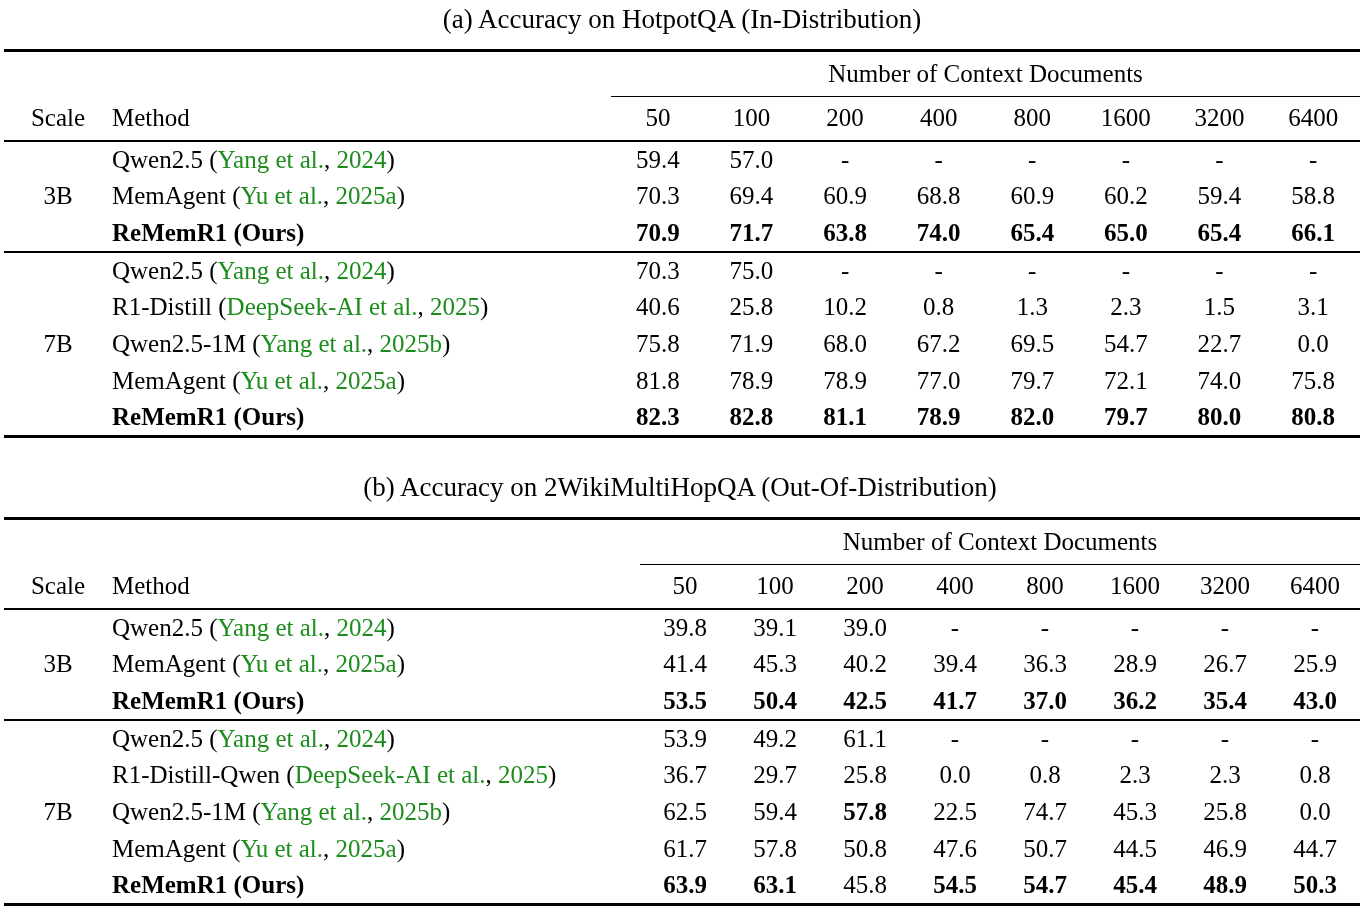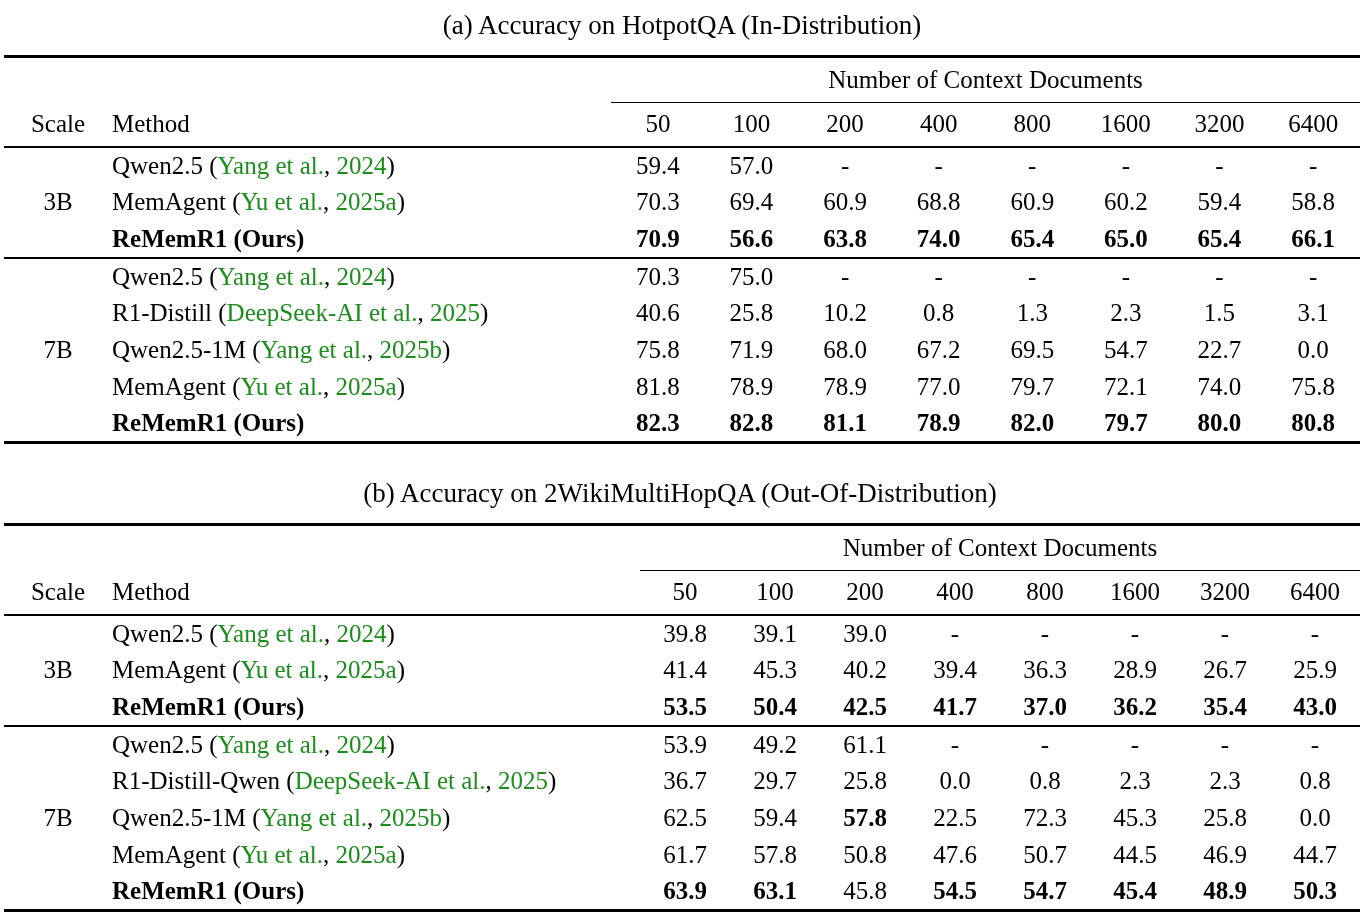--- a/index.html
+++ b/index.html
@@ -9,21 +9,21 @@
     background: #ffffff;
     color: #000000;
     font-family: "Liberation Serif", "DejaVu Serif", serif;
     overflow: hidden;
   }
   .caption {
     text-align: center;
     font-size: 27px;
     line-height: 30px;
   }
-  .caption-a { padding: 10px 0 15px 0; }
+  .caption-a { padding: 4px 0 15px 0; }
   .caption-b { padding: 34px 4px 15px 0; }
 
   table.results {
     border-collapse: collapse;
     table-layout: fixed;
     width: 1356px;
     margin-left: 4px;
     border-top: 3px solid #000;
     border-bottom: 3px solid #000;
     font-size: 25px;
@@ -120,21 +120,21 @@
           <td class="num">60.9</td>
           <td class="num">68.8</td>
           <td class="num">60.9</td>
           <td class="num">60.2</td>
           <td class="num">59.4</td>
           <td class="num">58.8</td>
         </tr>
         <tr>
           <td class="method ours"><span class="mname">ReMemR1 (Ours)</span></td>
           <td class="num b">70.9</td>
-          <td class="num b">56.6</td>
+          <td class="num b">71.7</td>
           <td class="num b">63.8</td>
           <td class="num b">74.0</td>
           <td class="num b">65.4</td>
           <td class="num b">65.0</td>
           <td class="num b">65.4</td>
           <td class="num b">66.1</td>
         </tr>
       </tbody>
       <tbody class="group">
         <tr>
@@ -286,21 +286,21 @@
           <td class="num">2.3</td>
           <td class="num">2.3</td>
           <td class="num">0.8</td>
         </tr>
         <tr>
           <td class="method"><span class="mname">Qwen2.5-1M</span><span> (</span><a class="cite">Yang et al.</a><span>, </span><a class="cite">2025b</a><span>)</span></td>
           <td class="num">62.5</td>
           <td class="num">59.4</td>
           <td class="num b">57.8</td>
           <td class="num">22.5</td>
-          <td class="num">72.3</td>
+          <td class="num">74.7</td>
           <td class="num">45.3</td>
           <td class="num">25.8</td>
           <td class="num">0.0</td>
         </tr>
         <tr>
           <td class="method"><span class="mname">MemAgent</span><span> (</span><a class="cite">Yu et al.</a><span>, </span><a class="cite">2025a</a><span>)</span></td>
           <td class="num">61.7</td>
           <td class="num">57.8</td>
           <td class="num">50.8</td>
           <td class="num">47.6</td>

